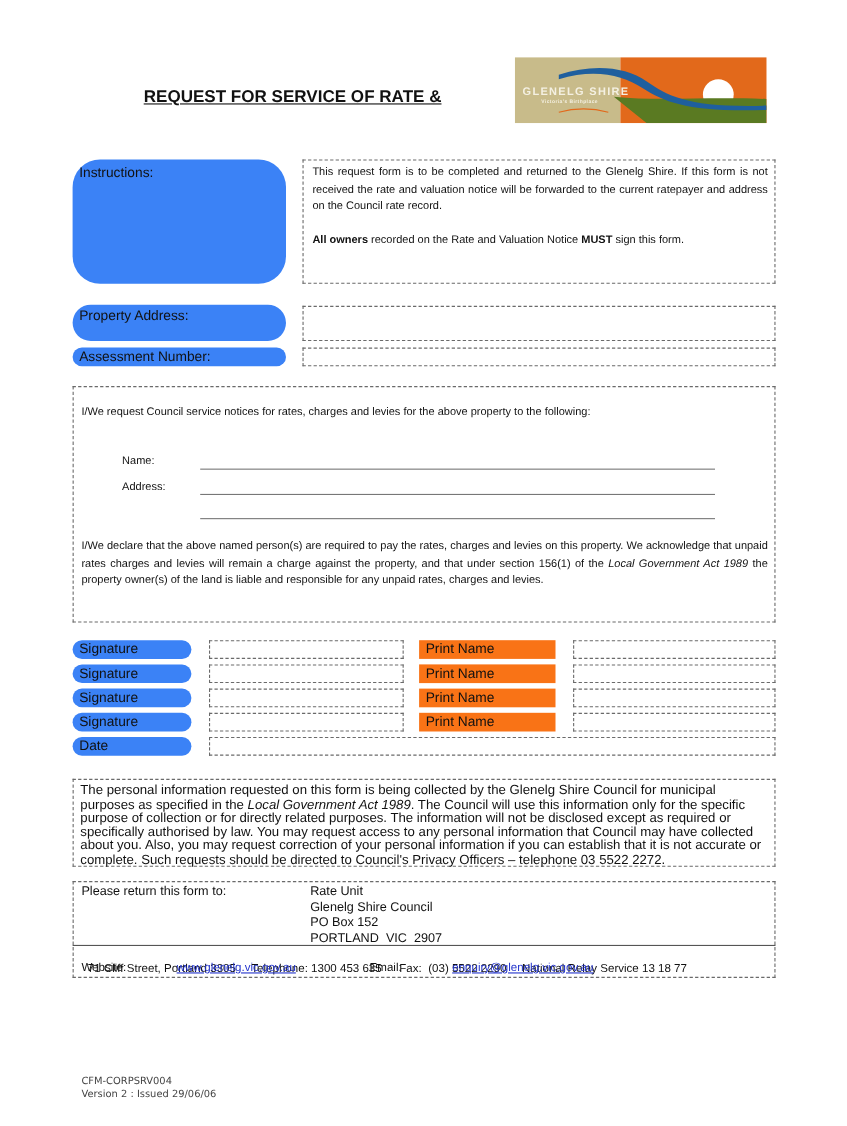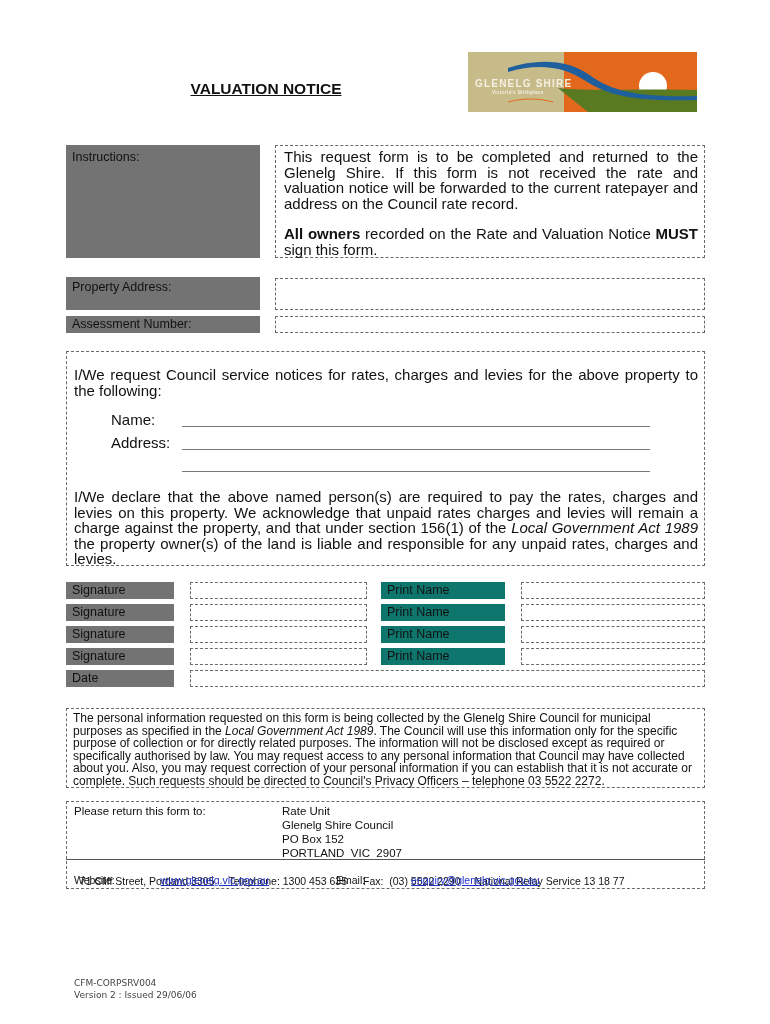--- a/index.html
+++ b/index.html
@@ -1,50 +1,50 @@
 <!DOCTYPE html>
 <html><head>
 <meta charset="utf-8">
 <style>
   html, body { margin: 0; padding: 0; background: #ffffff; }
   body { width: 770px; height: 1024px; position: relative; overflow: hidden;
          font-family: "Liberation Sans", "DejaVu Sans", sans-serif; color: #111; }
   .abs { position: absolute; }
   .dashed { border: 1px dashed #6a6a6a; box-sizing: border-box; }
-  .gray { background: #737373; box-sizing: border-box; }
-  .gray2 { background: #0f766e; box-sizing: border-box; }
+  .gray { background: #3b82f6; box-sizing: border-box; border-radius: 25px; }
+  .gray2 { background: #f97316; box-sizing: border-box; }
 
   .title { left: 100px; top: 80px; width: 332px; text-align: center;
            font-weight: bold; font-size: 15.5px; line-height: 18px; text-decoration: underline; }
 
   .logo { left: 468px; top: 52px; width: 229px; height: 60px; overflow: hidden; }
   .logo-left { position: absolute; left: 0; top: 0; width: 96px; height: 60px; background: #c8bb8a; }
   .logo-right { position: absolute; left: 96px; top: 0; width: 133px; height: 60px; background: #e2691b; }
   .logo-name { position: absolute; left: 7px; top: 26px; color: #f4f0e2; font-weight: bold;
                font-size: 10px; letter-spacing: 1.2px; white-space: nowrap; }
   .logo-tag { position: absolute; left: 24px; top: 38px; color: #f4f0e2; font-size: 4.5px;
               font-weight: bold; white-space: nowrap; letter-spacing: 0.4px; }
 
-  .txt { font-size: 15px; line-height: 15.5px; }
+  .txt { font-size: 10px; line-height: 15.5px; }
   .label { padding: 5px 6px; font-size: 12.5px; }
   .jus { text-align: justify; }
 
   .row-label { height: 17px; font-size: 12.5px; line-height: 17px; padding-left: 6px; }
   .row-box { height: 17px; }
 
   .uline { border-bottom: 1px solid #777; height: 0; }
   .small { font-size: 12px; line-height: 12.5px; }
   a.lnk { color: #2233cc; text-decoration: underline; margin-left: 43px; }
   .footer { font-family: "DejaVu Sans", sans-serif; font-size: 9px; color: #444; line-height: 12px; }
 </style>
 </head>
 <body>
 
 <div class="abs title">
-  <div>VALUATION NOTICE</div>
+  <div>REQUEST FOR SERVICE OF RATE &amp;</div>
 </div>
 
 <div class="abs logo">
   <div class="logo-left"></div>
   <div class="logo-right"></div>
   <svg width="229" height="60" style="position:absolute;left:0;top:0">
     <circle cx="185" cy="34" r="14" fill="#ffffff"></circle>
     <path d="M90 36 C130 40 170 36 229 38 L229 60 L120 60 C110 52 100 44 90 36 Z" fill="#5a7a22"></path>
     <path d="M40 16 C70 6 100 8 120 22 C140 36 160 46 229 44 L229 48 C160 50 138 42 116 28 C98 16 72 10 40 20 Z" fill="#1f5f9e"></path>
     <path d="M40 50 C55 46 70 46 85 50" stroke="#e2691b" stroke-width="1" fill="none"></path>

